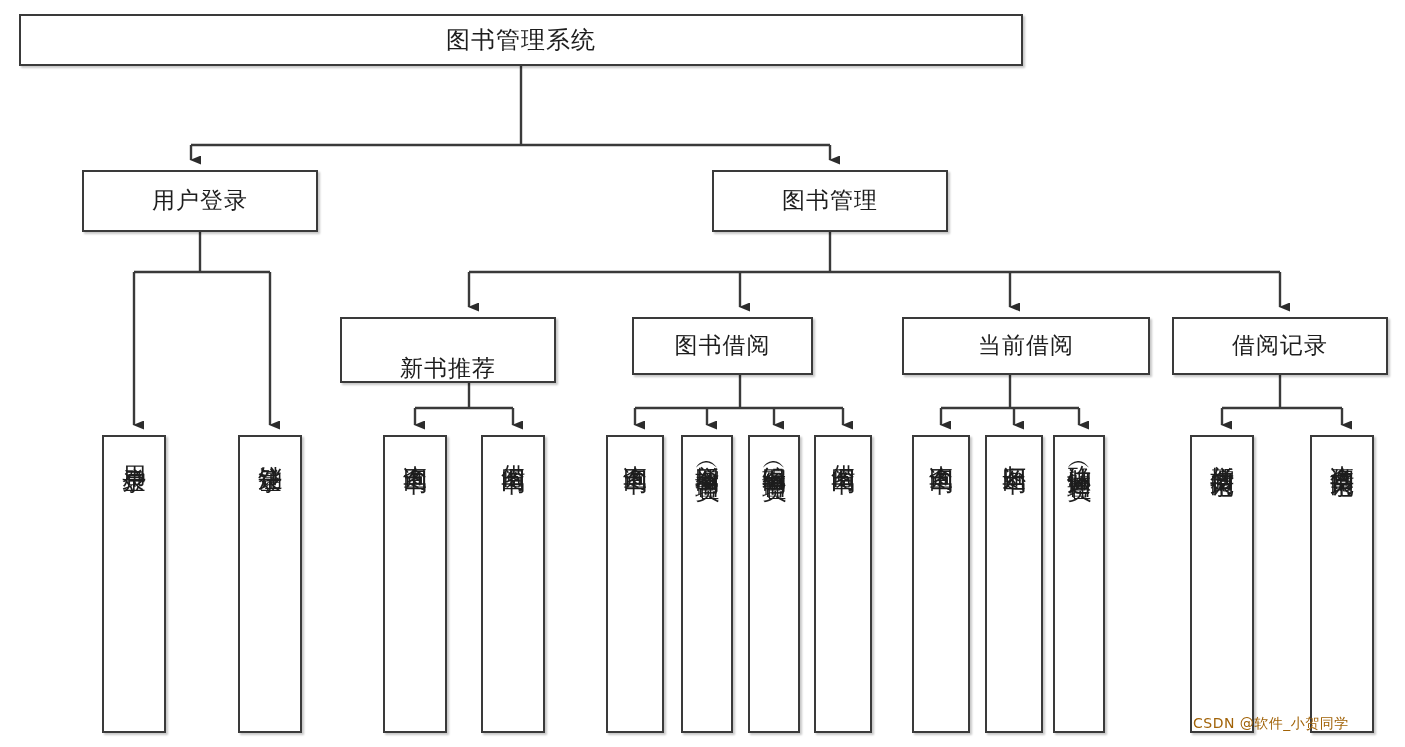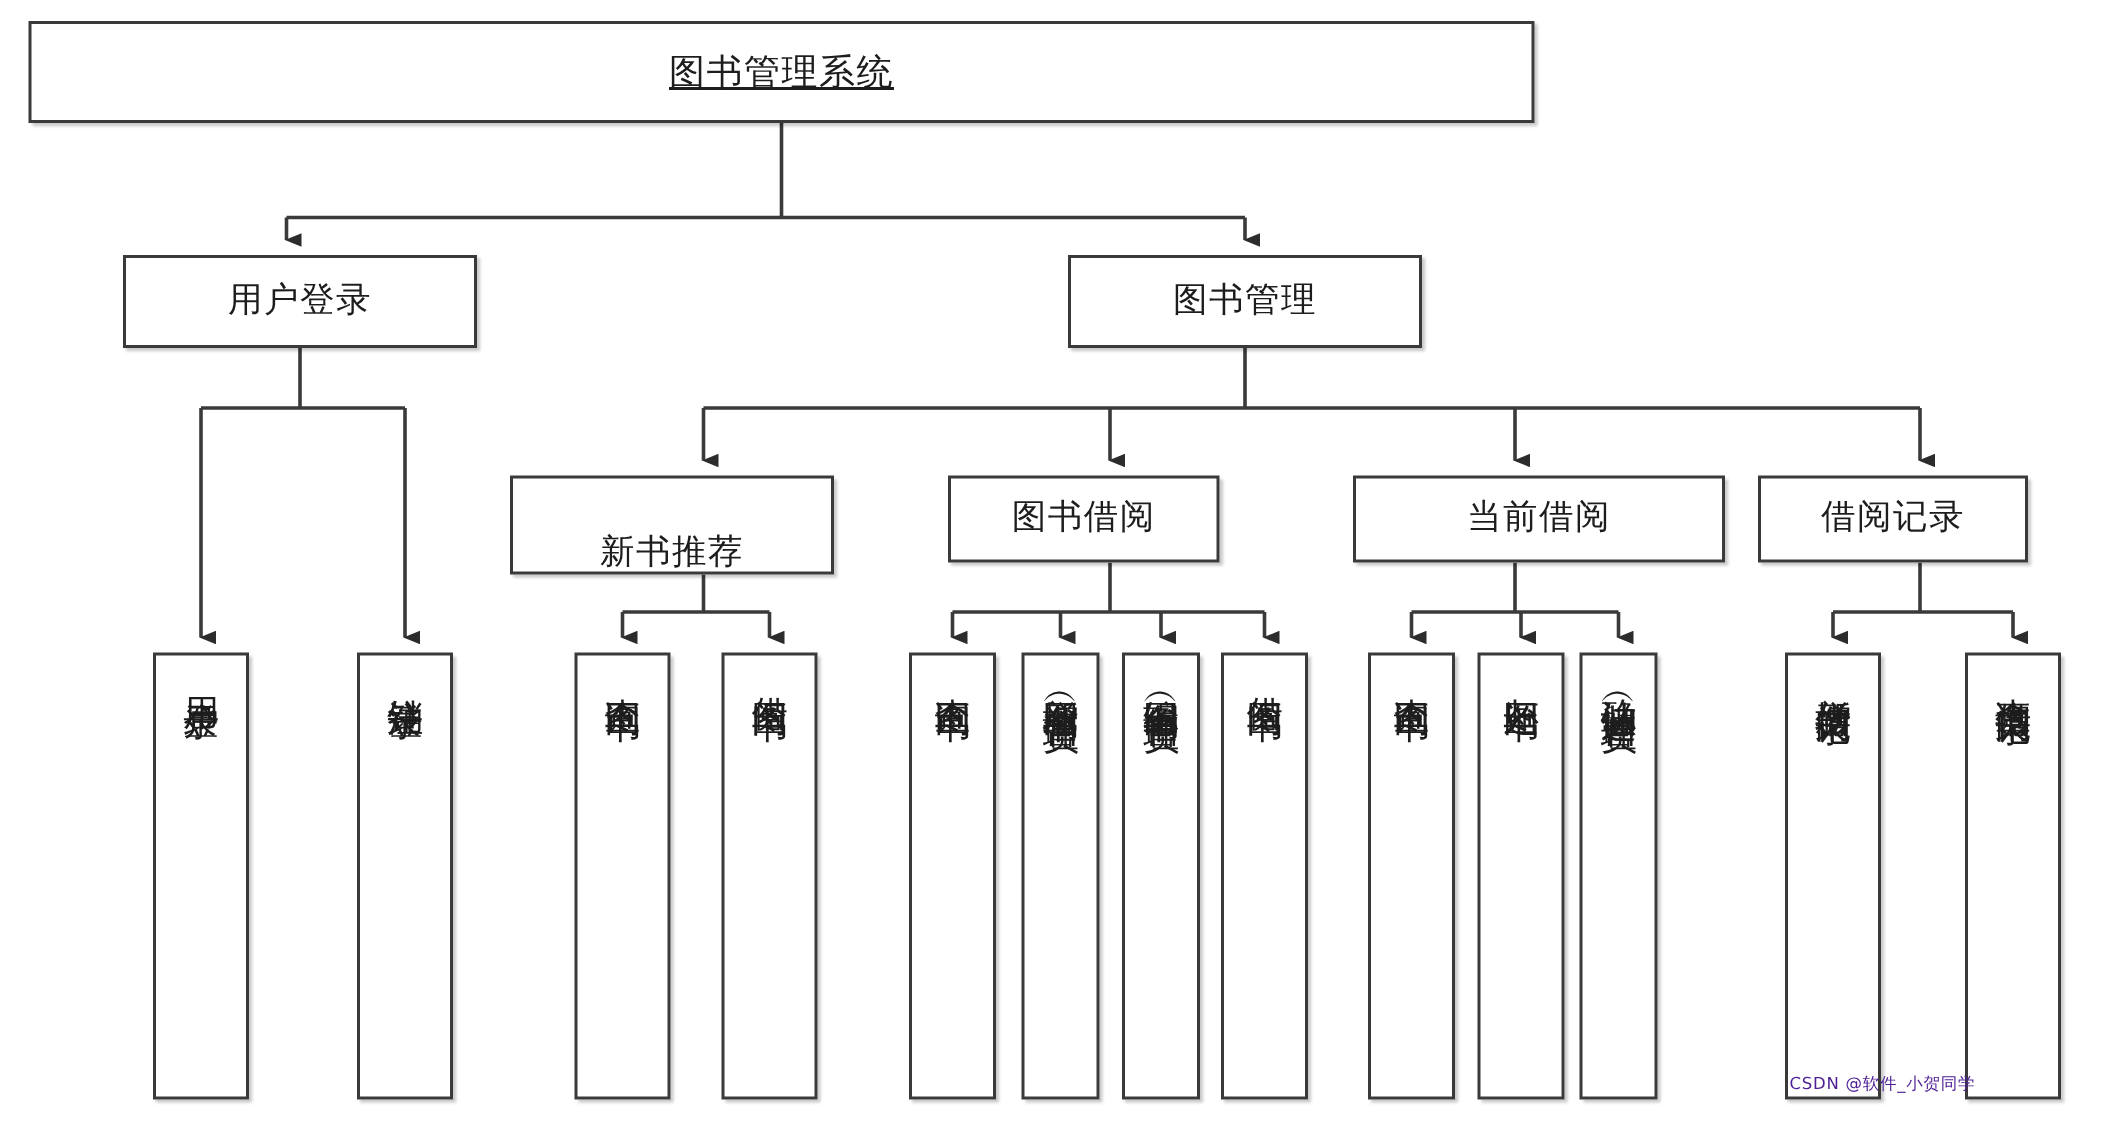--- a/index.html
+++ b/index.html
@@ -52,22 +52,22 @@
     font-size: 24px;
     line-height: 1.18;
     letter-spacing: 2px;
     white-space: nowrap;
   }
   .node.root {
     font-size: 24px;
   }
   .watermark {
     position: absolute;
-    font-size: 11px;
-    color: #4c1d95;
+    font-size: 14px;
+    color: #a16207;
     white-space: nowrap;
     letter-spacing: 0.5px;
   }
 </style>
 </head>
 <body>
 
 <div id="canvas">
 
   <svg class="connectors" viewBox="0 0 1405 747" xmlns="http://www.w3.org/2000/svg">
@@ -113,41 +113,41 @@
       <path d="M 1014 408 L 1014 425" marker-end="url(#arrowhead)"></path>
       <path d="M 1079 408 L 1079 425" marker-end="url(#arrowhead)"></path>
 
       <path d="M 1280 375 L 1280 408"></path>
       <path d="M 1222 408 L 1342 408"></path>
       <path d="M 1222 408 L 1222 425" marker-end="url(#arrowhead)"></path>
       <path d="M 1342 408 L 1342 425" marker-end="url(#arrowhead)"></path>
     </g>
   </svg>
 
-  <div class="node horizontal root" style="left: 19px; top: 14px; width: 1004px; height: 68px; text-decoration: underline;">
+  <div class="node horizontal root" style="left: 19px; top: 14px; width: 1004px; height: 52px;">
     <span>图书管理系统</span>
   </div>
 
   <div class="node horizontal" style="left: 82px; top: 170px; width: 236px; height: 62px;">
     <span>用户登录</span>
   </div>
   <div class="node horizontal" style="left: 712px; top: 170px; width: 236px; height: 62px;">
     <span>图书管理</span>
   </div>
 
   <div class="node horizontal" style="left: 340px; top: 317px; width: 216px; height: 66px; align-items: flex-end;">
     <span>新书推荐</span>
   </div>
   <div class="node horizontal" style="left: 632px; top: 317px; width: 181px; height: 58px;">
     <span>图书借阅</span>
   </div>
   <div class="node horizontal" style="left: 902px; top: 317px; width: 248px; height: 58px;">
     <span>当前借阅</span>
   </div>
-  <div class="node horizontal" style="left: 1172px; top: 317px; width: 180px; height: 58px;">
+  <div class="node horizontal" style="left: 1172px; top: 317px; width: 216px; height: 58px;">
     <span>借阅记录</span>
   </div>
 
   <div class="node vertical" style="left: 102px; top: 435px; width: 64px; height: 298px;">
     <span class="vlabel">用户登录</span>
   </div>
   <div class="node vertical" style="left: 238px; top: 435px; width: 64px; height: 298px;">
     <span class="vlabel">注销登录</span>
   </div>
   <div class="node vertical" style="left: 383px; top: 435px; width: 64px; height: 298px;">

